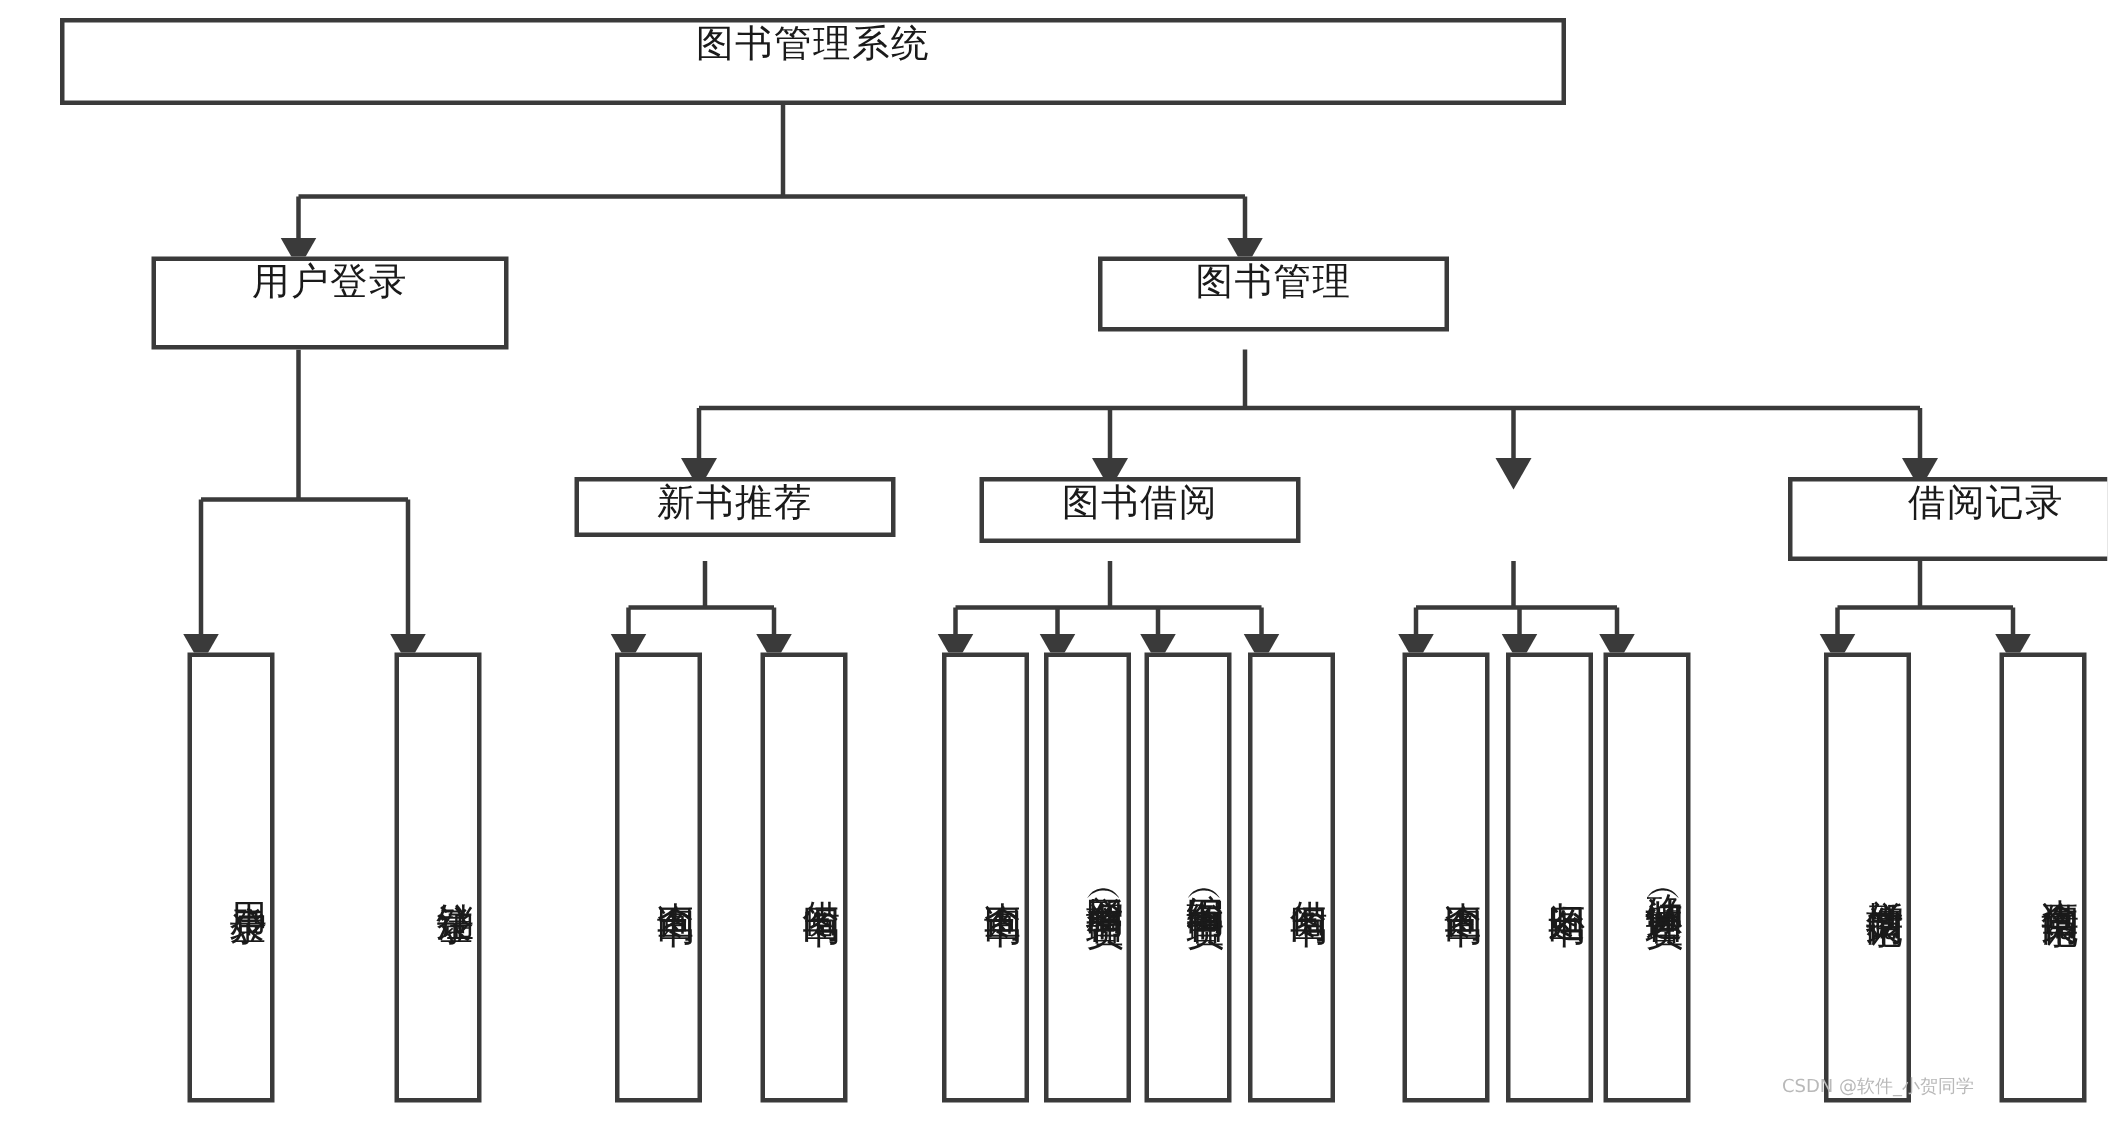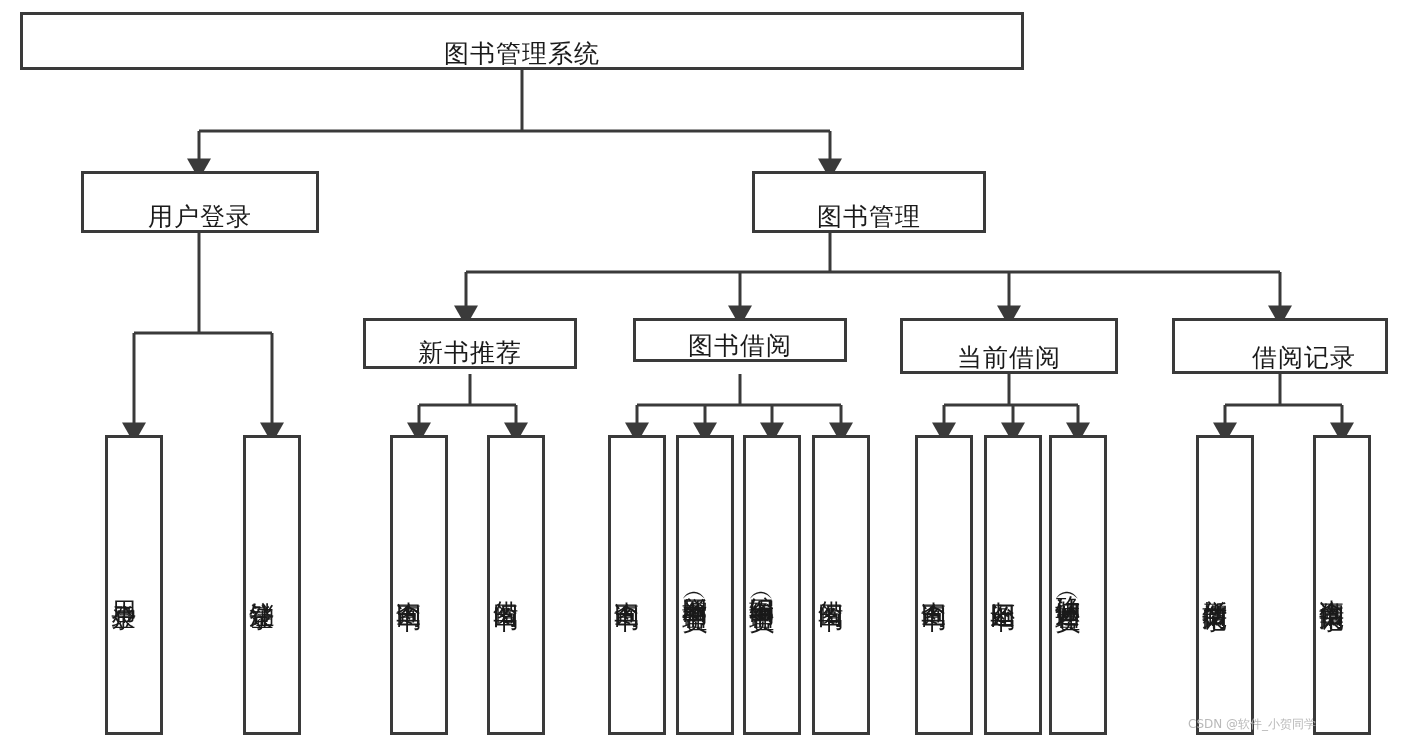--- a/index.html
+++ b/index.html
@@ -16,23 +16,24 @@
     height: 747px;
     background: #ffffff;
     overflow: hidden;
   }
   .node {
     position: absolute;
     box-sizing: border-box;
     background: #ffffff;
     border: 3px solid #3a3a3a;
     display: flex;
-    align-items: flex-end;
+    align-items: flex-start;
     justify-content: center;
     color: #1a1a1a;
+    margin-left: 20px;
   }
   .node.horiz {
     font-size: 25px;
     line-height: 1.1;
     letter-spacing: 1px;
     white-space: nowrap;
   }
   .node.vert {
     writing-mode: vertical-rl;
     text-orientation: upright;
@@ -120,32 +121,29 @@
     </g>
   </svg>
 
   <div class="node horiz" style="left:20px; top:12px; width:1004px; height:58px;">
     <span>图书管理系统</span>
   </div>
 
   <div class="node horiz" style="left:81px; top:171px; width:238px; height:62px;">
     <span>用户登录</span>
   </div>
-  <div class="node horiz" style="left:752px; top:171px; width:234px; height:62px;">
+  <div class="node horiz" style="left:712px; top:171px; width:234px; height:50px;">
     <span>图书管理</span>
   </div>
 
-  <div class="node horiz" style="left:363px; top:318px; width:214px; height:51px;">
+  <div class="node horiz" style="left:363px; top:318px; width:214px; height:40px;">
     <span>新书推荐</span>
   </div>
   <div class="node horiz" style="left:633px; top:318px; width:214px; height:44px;">
     <span>图书借阅</span>
-  </div>
-  <div class="node horiz" style="left:900px; top:318px; width:218px; height:56px;">
-    <span>当前借阅</span>
   </div>
   <div class="node horiz" style="left:1172px; top:318px; width:216px; height:56px;padding-left:48px;">
     <span>借阅记录</span>
   </div>
 
   <div class="node vert" style="left:105px; top:435px; width:58px; height:300px;">
     <span class="vtext">用户登录</span>
   </div>
   <div class="node vert" style="left:243px; top:435px; width:58px; height:300px;">
     <span class="vtext">注销登录</span>

